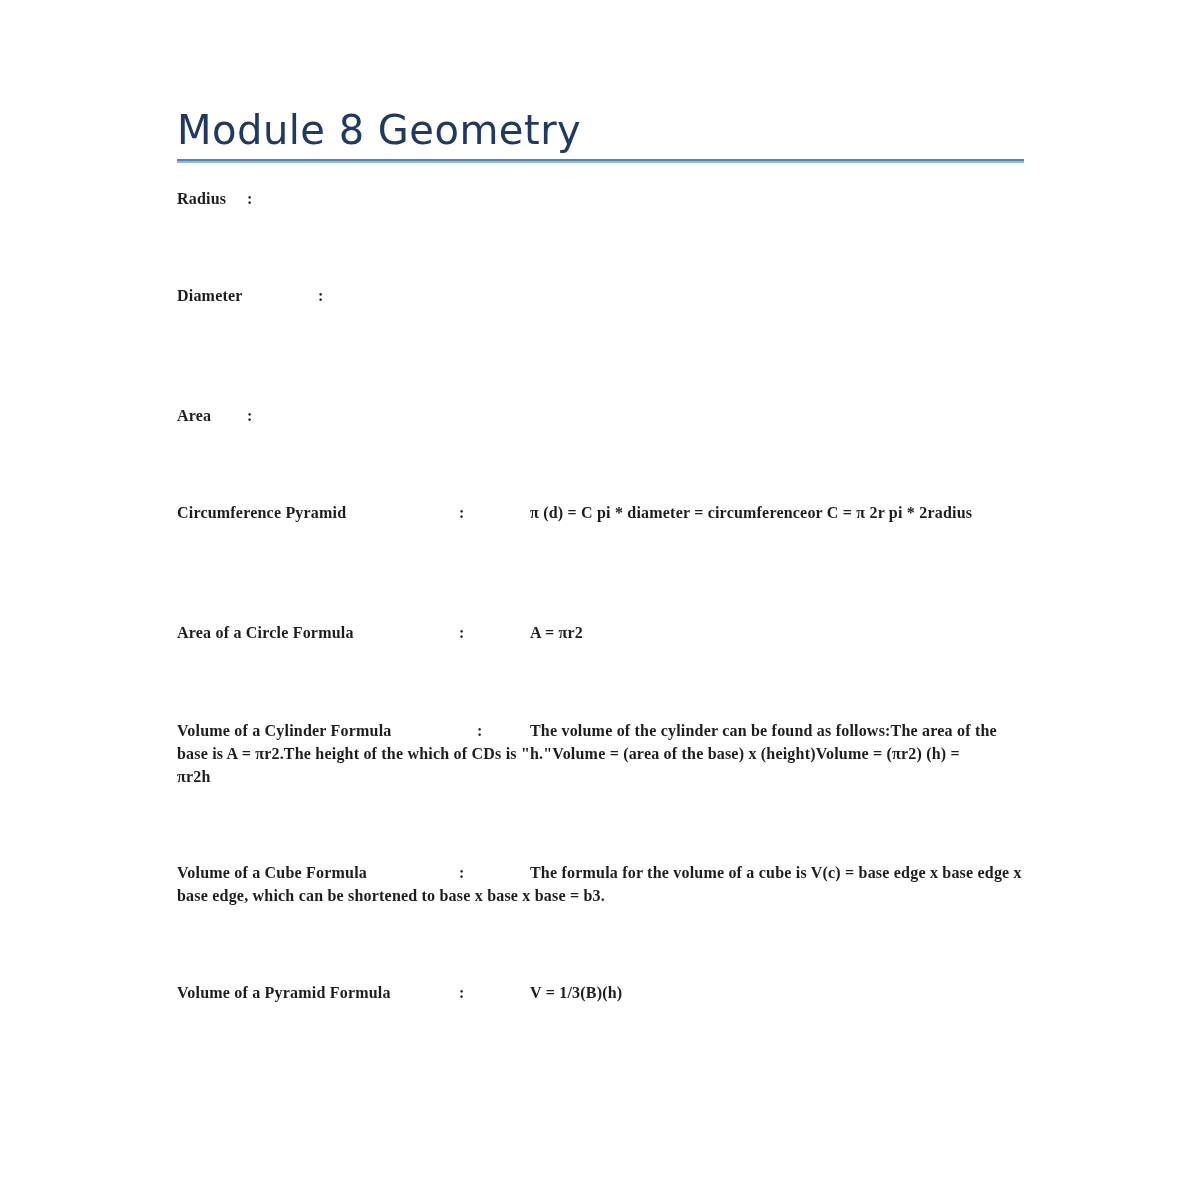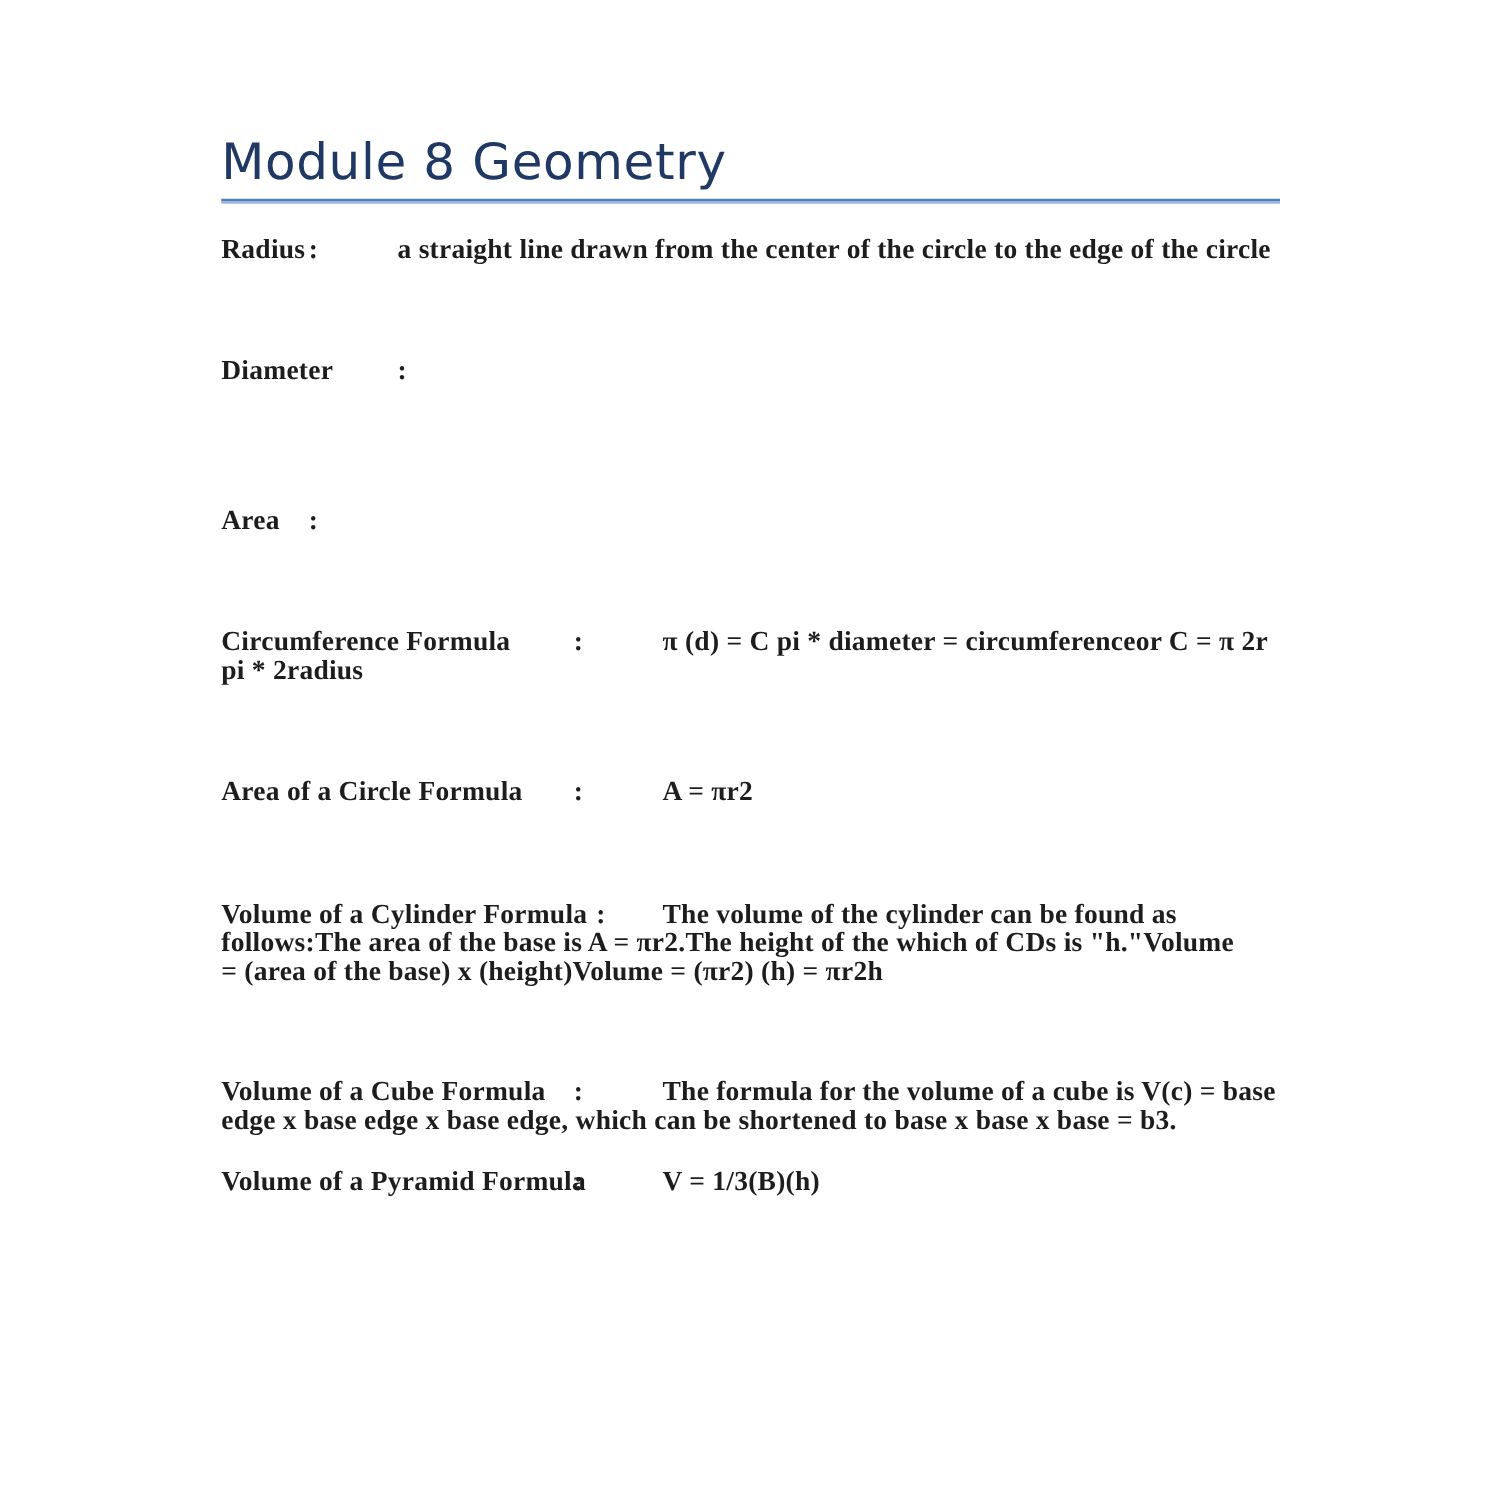--- a/index.html
+++ b/index.html
@@ -50,21 +50,21 @@
     width: 847px;
     height: 4px;
     background: linear-gradient(to bottom,
       var(--accent) 0%, var(--accent) 45%,
       var(--accent-light) 45%, var(--accent-light) 100%);
   }
   .entry {
     position: absolute;
     left: 0;
     width: 847px;
-    font-size: 22px;
+    font-size: 16px;
     line-height: 23px;
     font-weight: bold;
     letter-spacing: 0.2px;
     color: var(--text-color);
   }
   .lead {
     display: inline-block;
     position: relative;
     vertical-align: baseline;
   }
@@ -77,45 +77,45 @@
 </head>
 <body>
 
 <div class="page">
   <div class="content">
 
     <h1 class="doc-title">Module 8 Geometry</h1>
     <div class="title-rule"></div>
 
     <div class="entry" style="top:187px">
-      <span class="lead" style="width:141px"><span class="term">Radius</span><span class="colon" style="left:70px">:</span></span><span class="def">a straight line drawn from the center of the circle to the edge of the circle</span>
+      <span class="lead" style="width:141px"><span class="term">Radius</span><span class="colon" style="left:70px">:</span></span>
     </div>
 
     <div class="entry" style="top:284px">
       <span class="lead" style="width:212px"><span class="term">Diameter</span><span class="colon" style="left:141px">:</span></span>
     </div>
 
     <div class="entry" style="top:404px">
       <span class="lead" style="width:141px"><span class="term">Area</span><span class="colon" style="left:70px">:</span></span>
     </div>
 
     <div class="entry" style="top:501px; width:840px">
-      <span class="lead" style="width:353px"><span class="term">Circumference Formula</span><span class="colon" style="left:282px">:</span></span><span class="def">π (d) = C pi * diameter = circumferenceor C = π 2r pi * 2radius</span>
+      <span class="lead" style="width:353px"><span class="term">Circumference Pyramid</span><span class="colon" style="left:282px">:</span></span><span class="def">π (d) = C pi * diameter = circumferenceor C = π 2r pi * 2radius</span>
     </div>
 
     <div class="entry" style="top:621px">
       <span class="lead" style="width:353px"><span class="term">Area of a Circle Formula</span><span class="colon" style="left:282px">:</span></span><span class="def">A = πr2</span>
     </div>
 
     <div class="entry" style="top:719px; width:820px">
       <span class="lead" style="width:353px"><span class="term">Volume of a Cylinder Formula</span><span class="colon" style="left:300px">:</span></span><span class="def">The volume of the cylinder can be found as follows:The area of the base is A = πr2.The height of the which of CDs is "h."Volume = (area of the base) x (height)Volume = (πr2) (h) = πr2h</span>
     </div>
 
     <div class="entry" style="top:861px">
       <span class="lead" style="width:353px"><span class="term">Volume of a Cube Formula</span><span class="colon" style="left:282px">:</span></span><span class="def">The formula for the volume of a cube is V(c) = base edge x base edge x base edge, which can be shortened to base x base x base = b3.</span>
     </div>
 
-    <div class="entry" style="top:933px">
+    <div class="entry" style="top:981px">
       <span class="lead" style="width:353px"><span class="term">Volume of a Pyramid Formula</span><span class="colon" style="left:282px">:</span></span><span class="def">V = 1/3(B)(h)</span>
     </div>
 
   </div>
 </div>
 
 </body></html>

